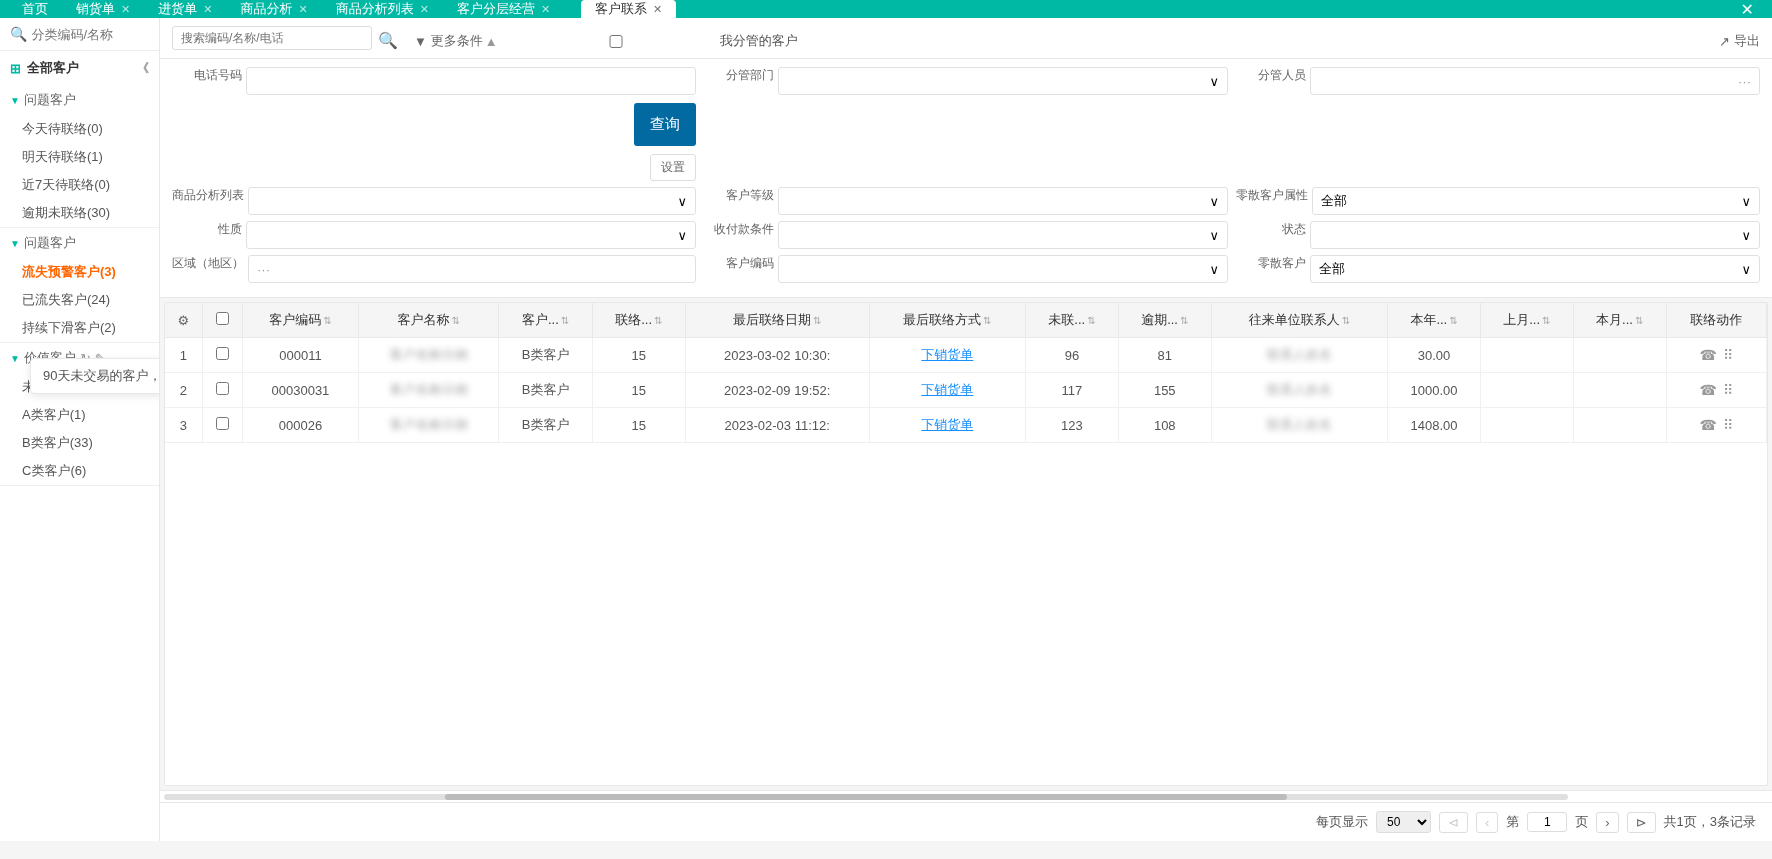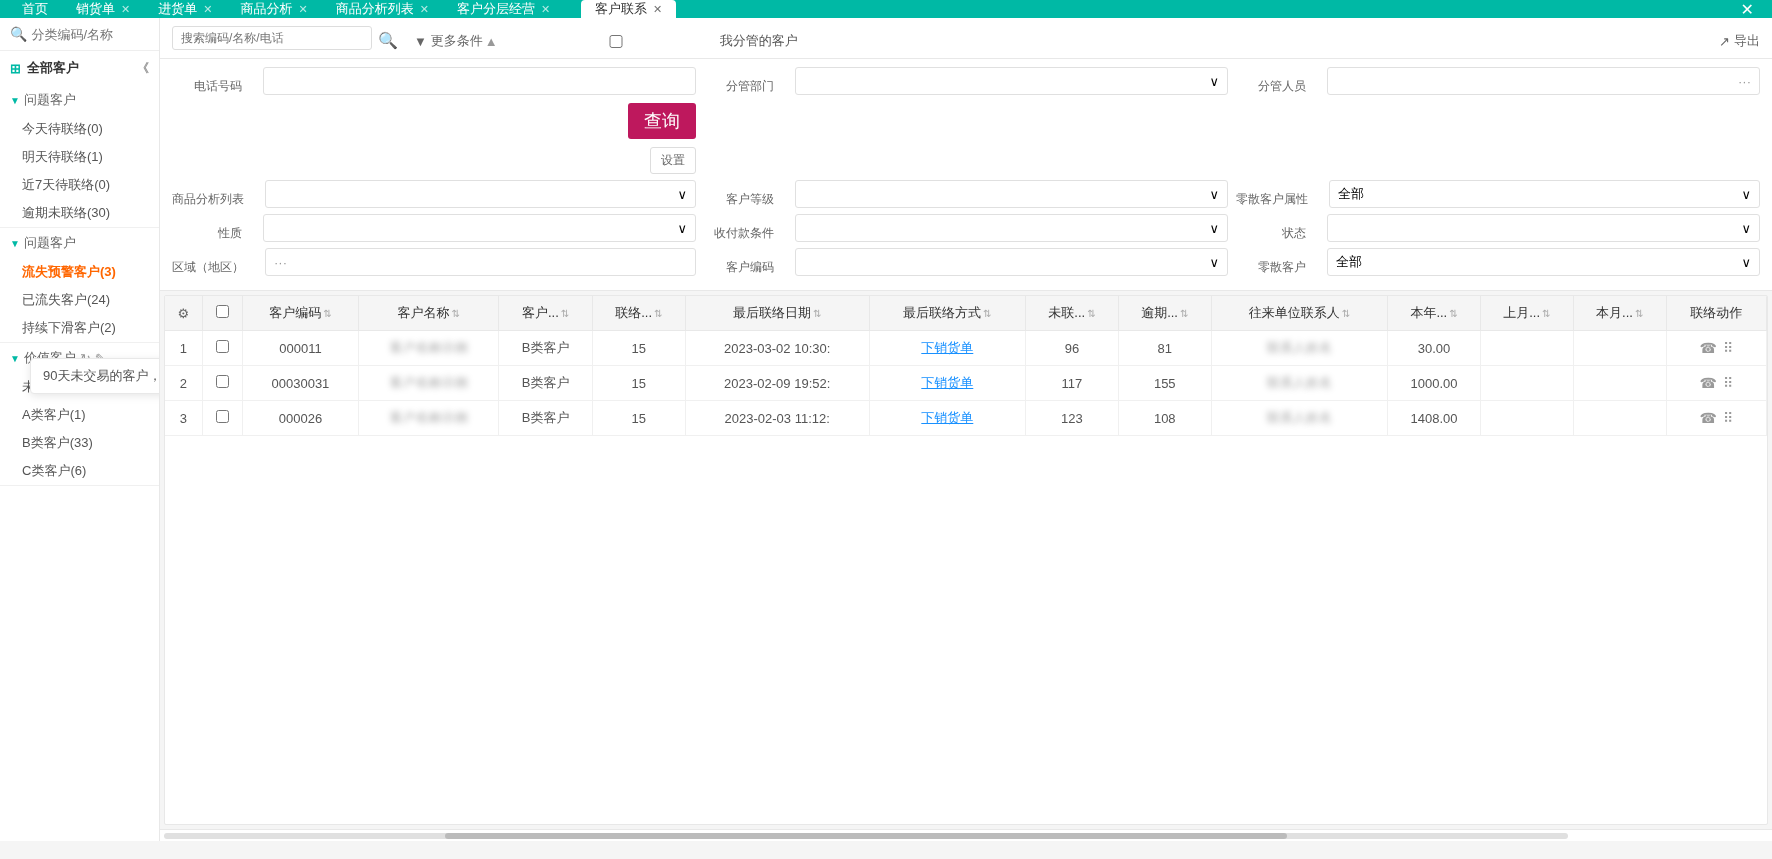--- a/index.html
+++ b/index.html
@@ -176,27 +176,27 @@
       border: none;
       color: #666;
       cursor: pointer;
       font-size: 12px;
       display: flex;
       align-items: center;
     }
     .export-btn .export-icon { margin-right: 4px; }
     .filter-select-dots { color: #999; cursor: pointer; }
     .query-btn {
-      background: #be185d;
+      background: #0369a1;
       color: #fff;
       border: none;
       border-radius: 3px;
-      padding: 6px 16px;
-      cursor: pointer;
-      font-size: 18px;
+      padding: 12px 16px;
+      cursor: pointer;
+      font-size: 15px;
       white-space: nowrap;
     }
     .settings-btn {
       background: none;
       border: 1px solid #ddd;
       border-radius: 3px;
       padding: 4px 10px;
       cursor: pointer;
       font-size: 12px;
       color: #666;
@@ -212,22 +212,22 @@
       flex-shrink: 0;
     }
     .filter-grid-row {
       display: grid;
       grid-template-columns: 1fr 1fr 1fr;
       gap: 8px;
       margin-bottom: 6px;
     }
     .filter-field {
       display: flex;
-      align-items: flex-end;
-      gap: 21px;
+      align-items: flex-start;
+      gap: 4px;
     }
     .filter-field-label {
       color: #666;
       font-size: 12px;
       white-space: nowrap;
       min-width: 70px;
       text-align: right;
     }
     .filter-field-input {
       flex: 1;
@@ -678,14 +678,30 @@
           </tbody>
       </table>
     </div>
 
     <div style="height:12px;background:#fff;border-top:1px solid #e8e8e8;display:flex;align-items:center;padding:0 4px;">
       <div style="flex:1;height:6px;background:#e0e0e0;border-radius:3px;margin:0 200px 0 0;position:relative;">
         <div style="width:60%;height:100%;background:#bbb;border-radius:3px;position:absolute;left:20%;"></div>
       </div>
     </div>
 
+    <div class="pagination">
+      <span>每页显示</span>
+      <select class="page-size-select">
+        <option>50</option>
+        <option>100</option>
+        <option>200</option>
+      </select>
+      <button class="page-nav-btn" disabled="">⊲</button>
+      <button class="page-nav-btn" disabled="">‹</button>
+      <span>第</span>
+      <input class="page-input" type="text" value="1" style="">
+      <span>页</span>
+      <button class="page-nav-btn">›</button>
+      <button class="page-nav-btn">⊳</button>
+      <span>共1页，3条记录</span>
+    </div>
   </div>
 </div>
 
 </body></html>

